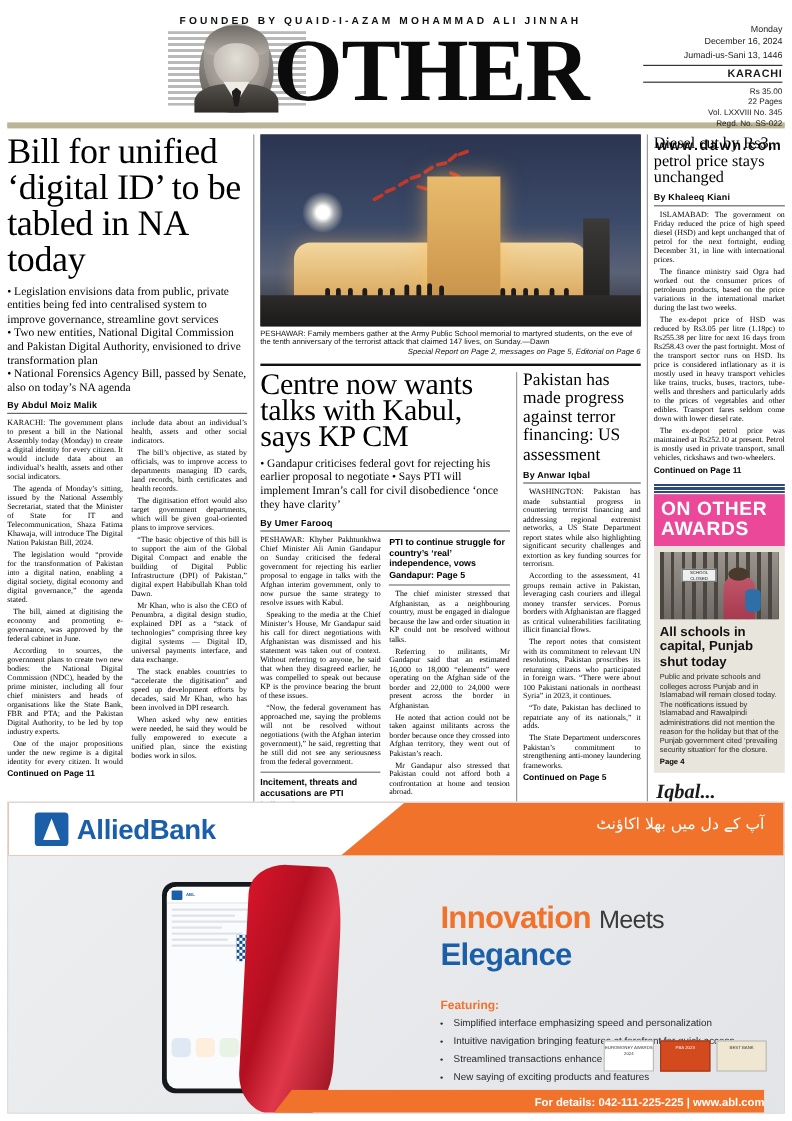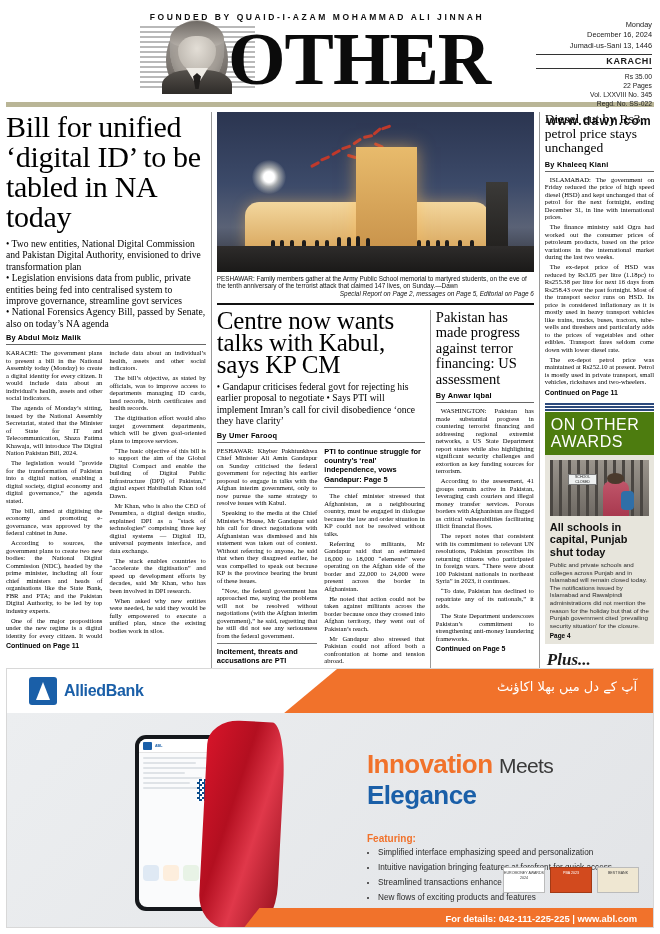--- a/index.html
+++ b/index.html
@@ -220,23 +220,23 @@
   }
   .school-bag {
     position:absolute; left:72%; bottom:10%; width:13%; height:34%;
     background:#2f6fa8; border-radius:4px;
   }
 
   
   .oop { width:100%; }
   .oop-stripes { height:9px; background:repeating-linear-gradient(to bottom,#2d4a7c 0 2px,#fff 2px 3px); }
   .oop-title {
-    background:#4d7c0f; color:#fff;
-    font-family:"Liberation Sans", sans-serif;
-    font-size:16px; line-height:17px; font-weight:400; letter-spacing:.5px;
+    background:#ec4899; color:#fff;
+    font-family:"Liberation Sans", sans-serif;
+    font-size:16px; line-height:17px; font-weight:700; letter-spacing:.5px;
     padding:4px 6px 5px 6px;
   }
   .oop-body { background:#e7e5dc; padding:5px; }
   .oop-h {
     font-family:"Liberation Sans", sans-serif;
     font-size:11px; line-height:12.5px; font-weight:700; margin:5px 0 3px 0; color:#111;
   }
   .oop-p {
     font-family:"Liberation Sans", sans-serif;
     font-size:6.2px; line-height:7.6px; color:#2a2a2a; margin:0;
@@ -265,21 +265,21 @@
     clip-path:polygon(0 0, 100% 0, 84% 100%, 0% 100%);
   }
   .ad-abl-logo { position:absolute; left:22px; top:8px; display:flex; align-items:center; gap:7px; }
   .ad-abl-mark {
     width:28px; height:28px; background:#1a5fa8; border-radius:3px; position:relative;
   }
   .ad-abl-mark::after {
     content:""; position:absolute; left:7px; top:5px; width:0; height:0;
     border-left:7px solid transparent; border-right:7px solid transparent; border-bottom:18px solid #fff;
   }
-  .ad-abl-name { font-family:"Liberation Sans",sans-serif; font-size:16px; font-weight:700; color:#1a5fa8; letter-spacing:-.3px; }
+  .ad-abl-name { font-family:"Liberation Sans",sans-serif; font-size:23px; font-weight:700; color:#1a5fa8; letter-spacing:-.3px; }
   .ad-urdu {
     position:absolute; right:16px; top:10px;
     font-size:13px; color:#fff; font-family:"DejaVu Sans", sans-serif; direction:rtl;
   }
   .ad-main { position:relative; height:216px; background:linear-gradient(135deg,#eceef0,#e2e4e7); }
   .ad-phone {
     position:absolute; left:128px; top:22px; width:92px; height:176px;
     background:#15181c; border-radius:11px; padding:4px;
   }
   .ad-screen { width:100%; height:100%; background:#fafbfc; border-radius:8px; position:relative; overflow:hidden; }
@@ -325,23 +325,23 @@
     font-family:"Liberation Sans",sans-serif; font-size:8.2px; line-height:10px;
     color:#2b2b2b; margin-bottom:5px;
   }
   .ad-feat ul { margin:0; padding-left:11px; }
   .ad-badges { position:absolute; right:14px; bottom:36px; display:flex; gap:5px; align-items:flex-end; }
   .badge { width:42px; height:26px; background:#fff; border:1px solid #bbb; font-family:"Liberation Sans",sans-serif;
            font-size:3.6px; line-height:4.6px; text-align:center; color:#333; padding-top:3px; }
   .badge.b2 { background:#d24a1e; color:#fff; border-color:#a33a16; }
   .badge.b3 { background:#efe7d2; }
   .ad-footer {
-    position:absolute; right:0; bottom:0; width:410px; height:21px; background:#f1722b;
+    position:absolute; right:16px; bottom:0; width:410px; height:21px; background:#f1722b;
     clip-path:polygon(4% 0, 100% 0, 100% 100%, 0% 100%);
-    display:flex; align-items:center; justify-content:flex-end; padding-right:16px;
+    display:flex; align-items:center; justify-content:flex-end; 
     font-family:"Liberation Sans",sans-serif; font-size:9.4px; color:#fff; font-weight:600;
   }
 </style>
 </head>
 <body>
 
 <div class="page">
 
   <div class="masthead">
     <div class="founded-line">FOUNDED   BY  QUAID-I-AZAM  MOHAMMAD  ALI  JINNAH</div>
@@ -377,22 +377,22 @@
 
   <div class="rule-olive"></div>
 
   <div class="content">
 
     <div class="cols">
 
       <div style="width:205px;">
         <h1 class="lead">Bill for unified ‘digital ID’ to be tabled in NA today</h1>
         <div class="bullets">
+          <div>• Legislation envisions data from public, private entities being fed into centralised system to improve governance, streamline govt services</div>
           <div>• Two new entities, National Digital Commission and Pakistan Digital Authority, envisioned to drive transformation plan</div>
-          <div>• Legislation envisions data from public, private entities being fed into centralised system to improve governance, streamline govt services</div>
           <div>• National Forensics Agency Bill, passed by Senate, also on today’s NA agenda</div>
         </div>
         <div class="byline">By Abdul Moiz Malik</div>
         <div class="body-cols-2">
           <p class="bt">KARACHI: The government plans to present a bill in the National Assembly today (Monday) to create a digital identity for every citizen. It would include data about an individual’s health, assets and other social indicators.</p>
           <p class="bt">The agenda of Monday’s sitting, issued by the National Assembly Secretariat, stated that the Minister of State for IT and Telecommunication, Shaza Fatima Khawaja, will introduce The Digital Nation Pakistan Bill, 2024.</p>
           <p class="bt">The legislation would “provide for the transformation of Pakistan into a digital nation, enabling a digital society, digital economy and digital governance,” the agenda stated.</p>
           <p class="bt">The bill, aimed at digitising the economy and promoting e-governance, was approved by the federal cabinet in June.</p>
           <p class="bt">According to sources, the government plans to create two new bodies: the National Digital Commission (NDC), headed by the prime minister, including all four chief ministers and heads of organisations like the State Bank, FBR and PTA; and the Pakistan Digital Authority, to be led by top industry experts.</p>
           <p class="bt">One of the major propositions under the new regime is a digital identity for every citizen. It would include data about an individual’s health, assets and other social indicators.</p>
@@ -517,21 +517,21 @@
               <div class="school-gate"></div>
               <div class="school-boy"></div>
               <div class="school-boyhead"></div>
               <div class="school-bag"></div>
               <div class="school-sign">SCHOOL CLOSED</div>
             </div>
             <div class="oop-h">All schools in capital, Punjab shut today</div>
             <p class="oop-p">Public and private schools and colleges across Punjab and in Islamabad will remain closed today. The notifications issued by Islamabad and Rawalpindi administrations did not mention the reason for the holiday but that of the Punjab government cited ‘prevailing security situation’ for the closure.</p>
             <div class="oop-page">Page 4</div>
           </div>
-          <div class="plus">Plus...</div>
+          <div class="plus">Iqbal...</div>
           <div class="bf-logo">
             <div class="bf-bars"></div>
             <div class="bf-text">
               <div><span>USINESS</span><small>&amp;</small></div>
               <div>FINANCE</div>
             </div>
           </div>
           <div class="bf-rule"></div>
         </div>
       </div>
@@ -626,21 +626,21 @@
         <span class="e">Elegance</span>
       </div>
 
 
       <div class="ad-feat">
         <div class="ad-feat-h">Featuring:</div>
         <ul>
           <li>Simplified interface emphasizing speed and personalization</li>
           <li>Intuitive navigation bringing features at forefront for quick access</li>
           <li>Streamlined transactions enhance efficiency</li>
-          <li>New flows of exciting products and features</li>
+          <li>New saying of exciting products and features</li>
         </ul>
       </div>
 
       <div class="ad-badges">
         <div class="badge">EUROMONEY AWARDS 2024</div>
         <div class="badge b2">PBA 2023</div>
         <div class="badge b3">BEST BANK</div>
       </div>
 
       <div class="ad-footer">For details: 042-111-225-225  |  www.abl.com</div>

